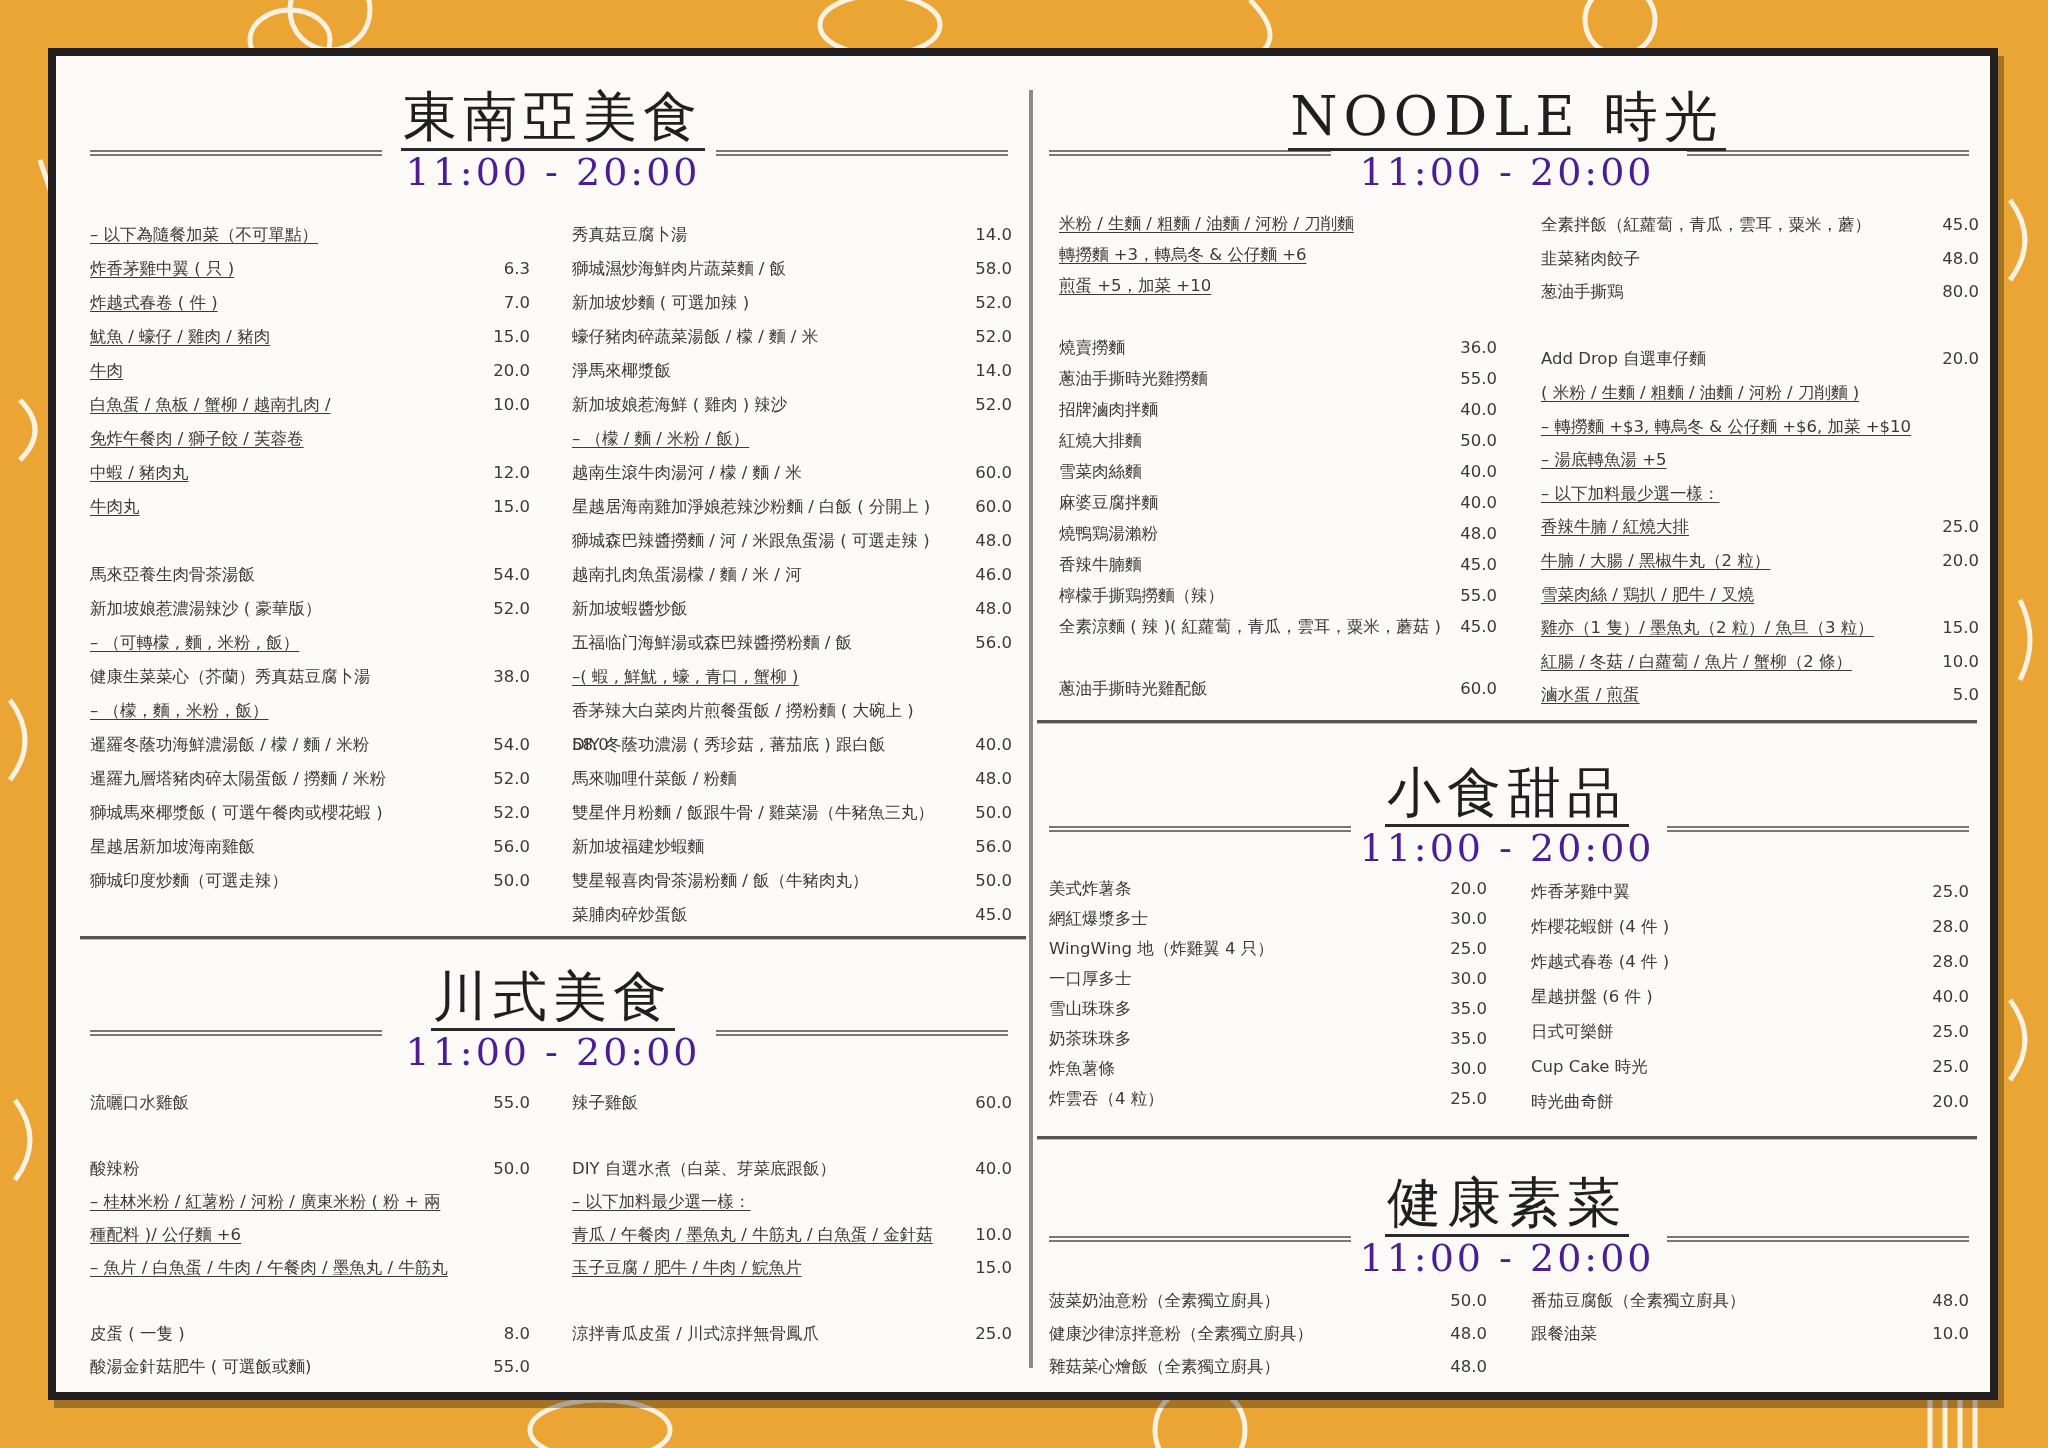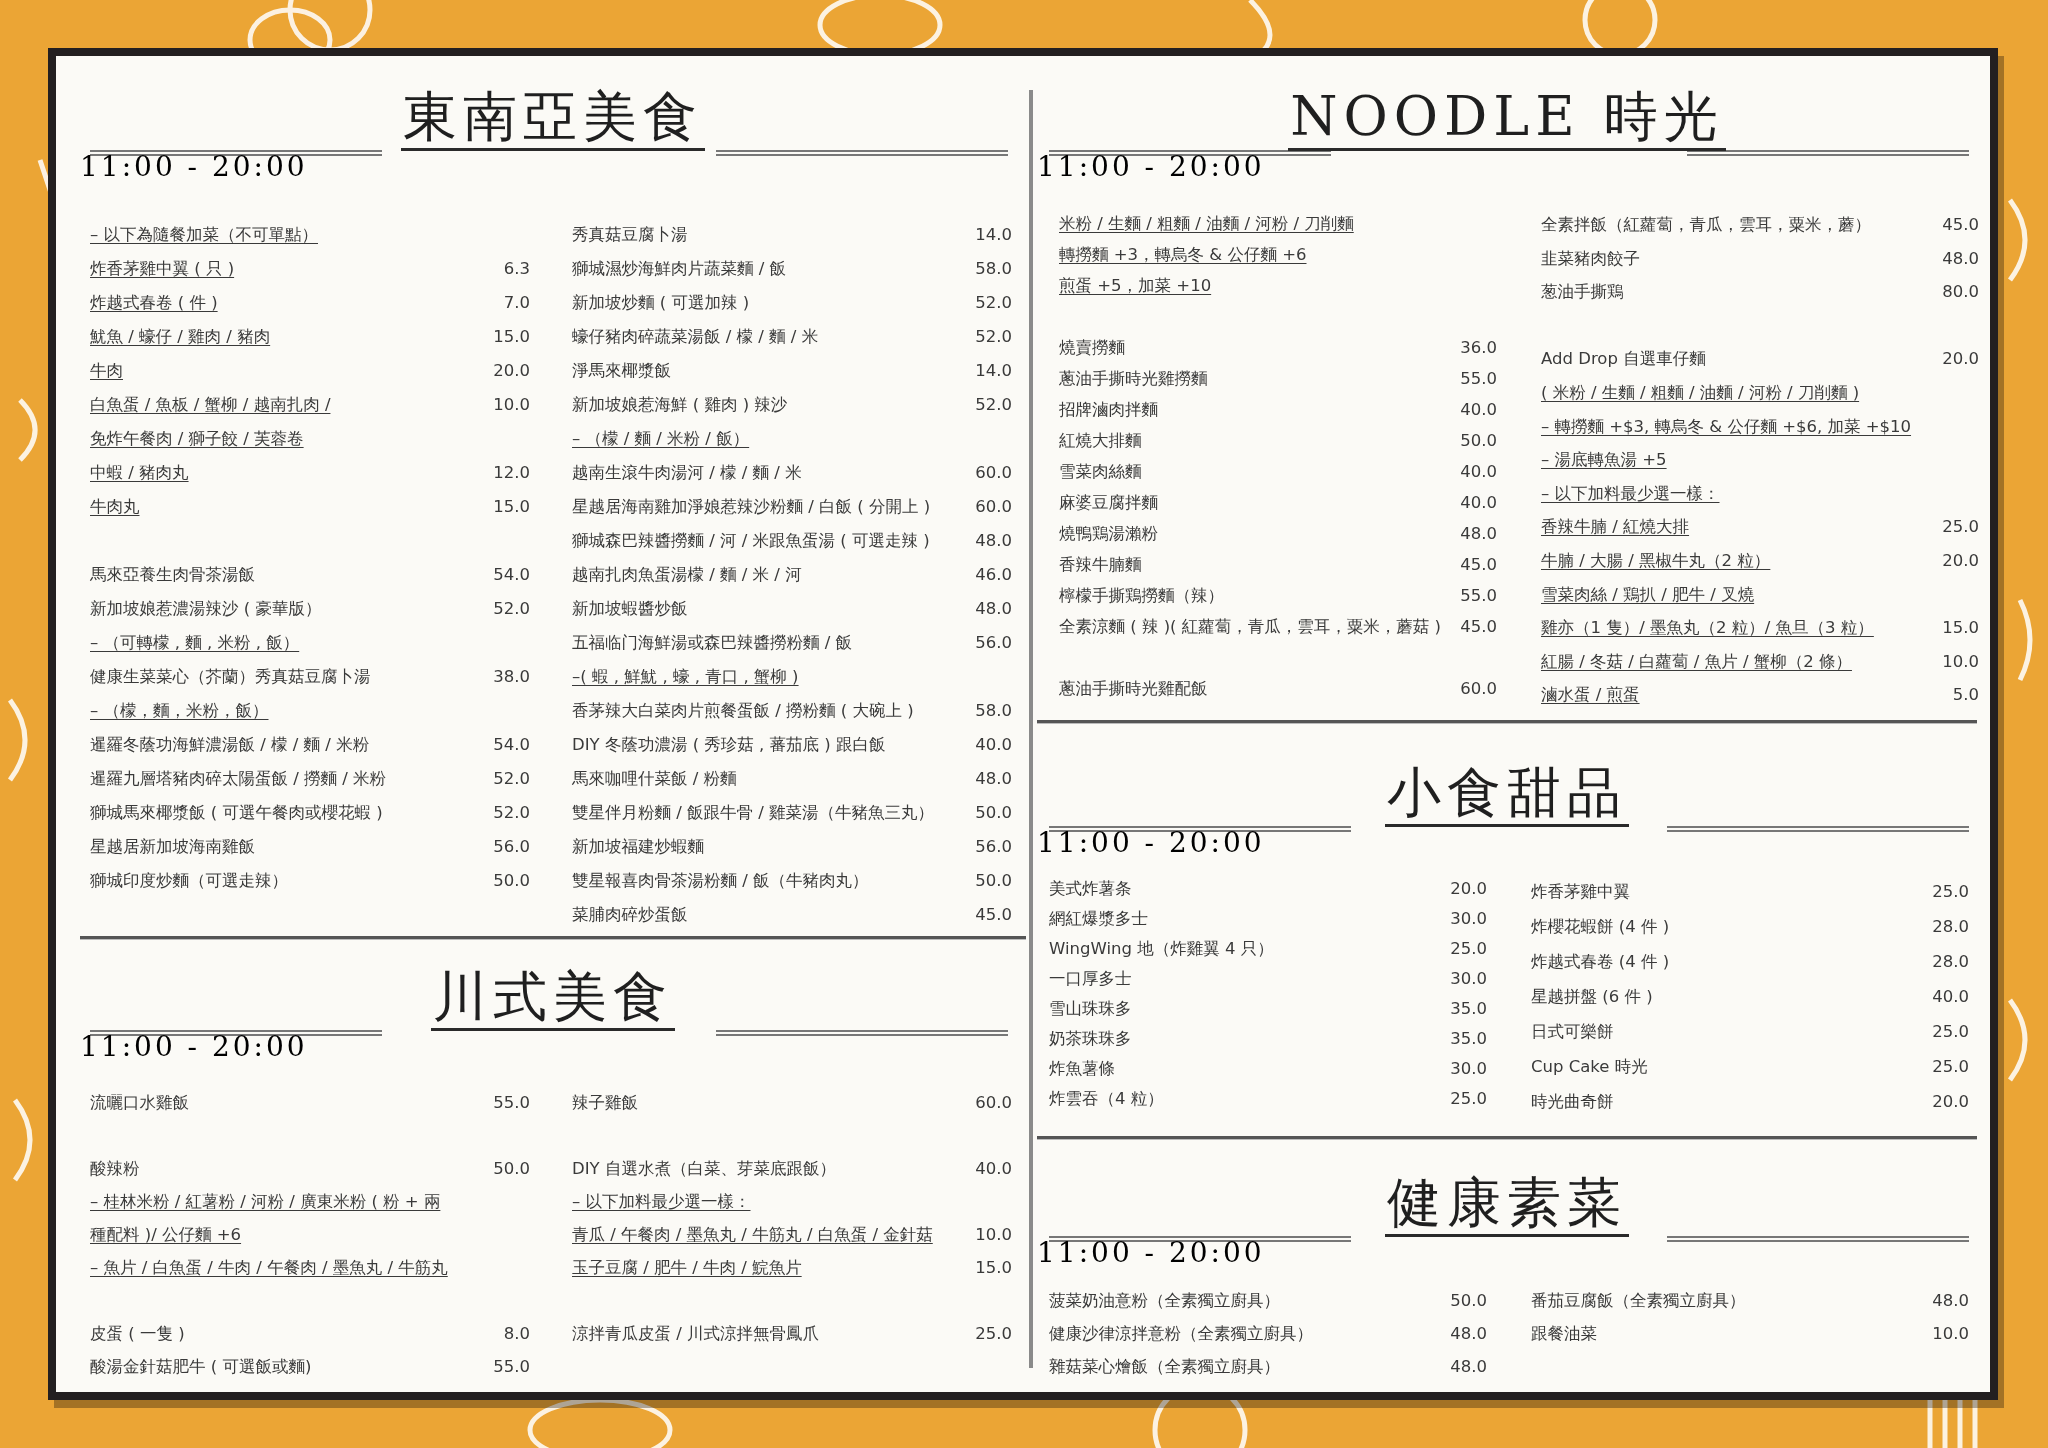--- a/index.html
+++ b/index.html
@@ -23,23 +23,23 @@
     position: absolute; top: 74px; height: 6px; box-sizing: border-box;
     border-top: 2px solid #777; border-bottom: 2px solid #777;
   }
   .sec-title {
     position: absolute; left: 0; right: 0; top: 14px; text-align: center;
     font-family: "DejaVu Serif", "Liberation Serif", serif;
     font-size: 54px; line-height: 54px; color: #1f1f1f; letter-spacing: 6px;
   }
   .sec-title span { border-bottom: 3px solid #2a2a2a; padding: 0 2px; }
   .sec-hours {
-    position: absolute; left: 0; right: 0; top: 74px; 
+    position: absolute; left: 0; right: 0; top: 74px; text-align: center;
     font-family: "DejaVu Serif", "Liberation Serif", serif;
-    font-size: 28px; color: #000000; letter-spacing: 3px;
+    font-size: 38px; color: #4c1d95; letter-spacing: 3px;
   }
   .cols { position: absolute; display: flex; }
   .col { position: relative; }
   .row {
     display: flex; justify-content: space-between; align-items: baseline;
     font-size: 16.5px; color: #3a3a3a; white-space: nowrap;
   }
   .row .name.u { text-decoration: underline; text-underline-offset: 3px; }
   .row .price { color: #3a3a3a; }
   .row.gap { visibility: hidden; }
@@ -209,21 +209,21 @@
             <span class="price">48.0</span>
           </div>
           <div class="row" style="height: 34px; line-height: 34px;">
             <span class="name">五福临门海鮮湯或森巴辣醬撈粉麵 / 飯</span>
             <span class="price">56.0</span>
           </div>
           <div class="row" style="height: 34px; line-height: 34px;">
             <span class="name u">–( 蝦 , 鮮魷 , 蠔 , 青口 , 蟹柳 )</span>
             <span class="price"></span>
           </div>
-          <div class="row" style="height: 34px; line-height: 34px;">
+          <div class="row" style="height: 34px; line-height: 34px; flex-direction: column;">
             <span class="name">香茅辣大白菜肉片煎餐蛋飯 / 撈粉麵 ( 大碗上 )</span>
             <span class="price">58.0</span>
           </div>
           <div class="row" style="height: 34px; line-height: 34px;">
             <span class="name">DIY 冬蔭功濃湯 ( 秀珍菇 , 蕃茄底 ) 跟白飯</span>
             <span class="price">40.0</span>
           </div>
           <div class="row" style="height: 34px; line-height: 34px;">
             <span class="name">馬來咖哩什菜飯 / 粉麵</span>
             <span class="price">48.0</span>

